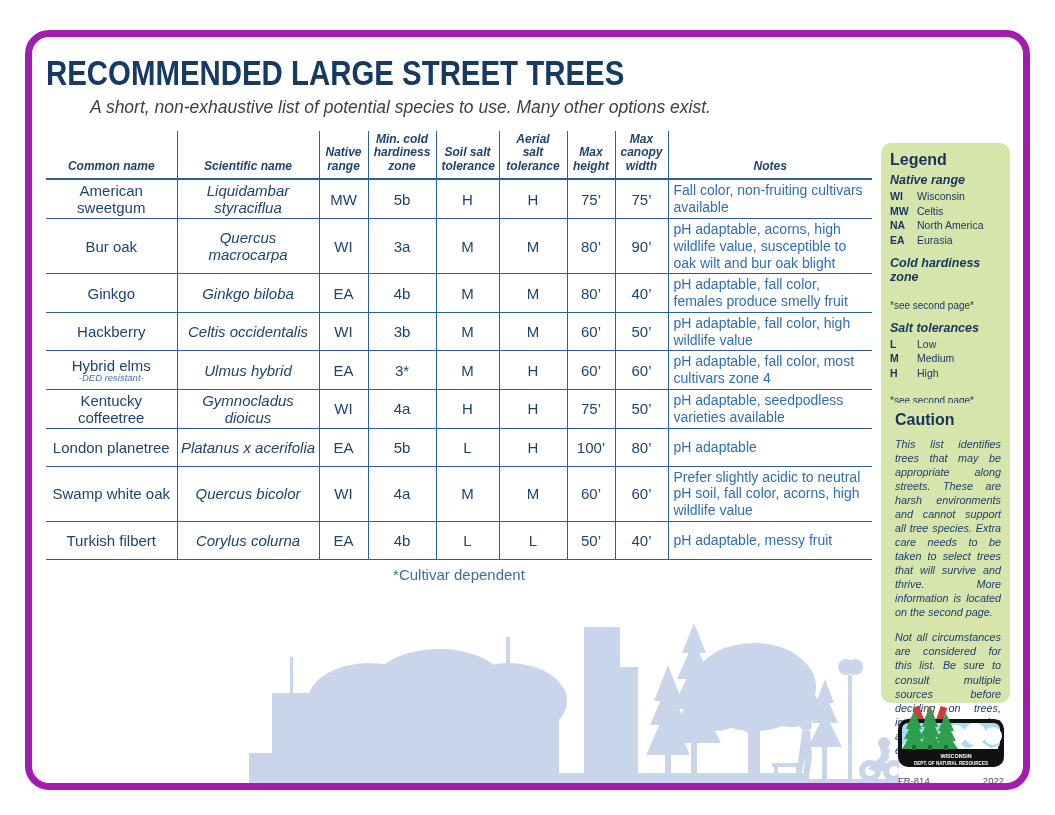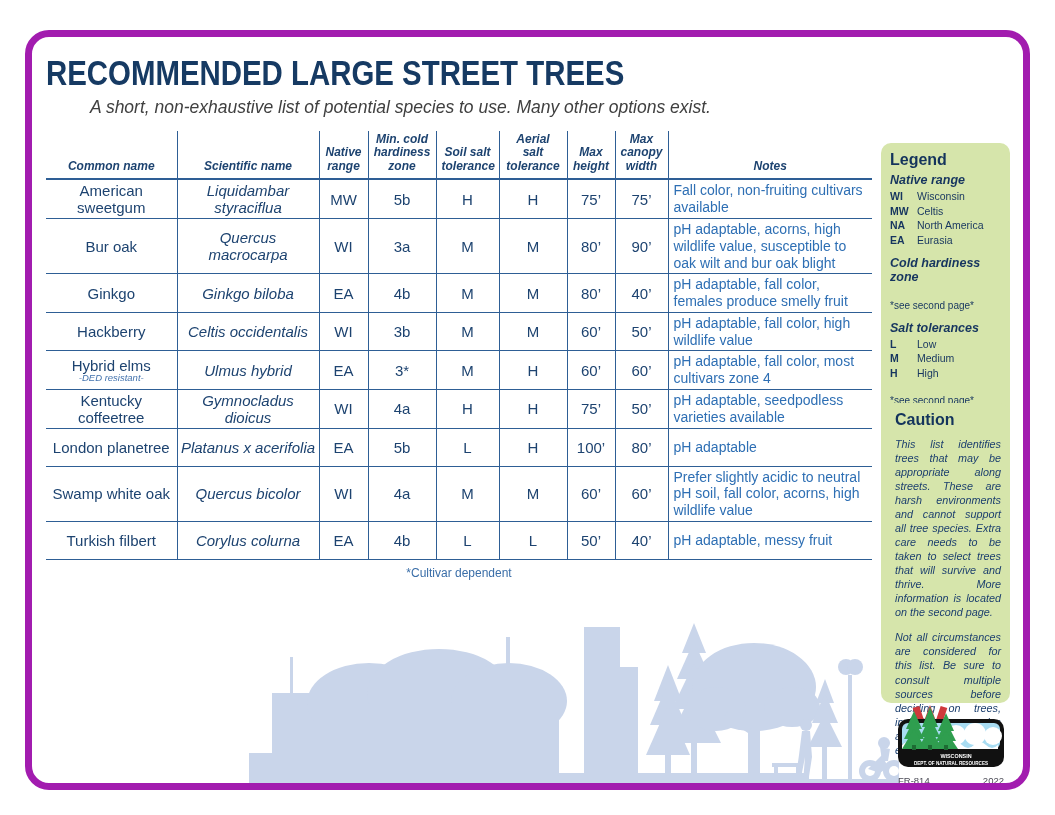--- a/index.html
+++ b/index.html
@@ -41,21 +41,21 @@
   table.trees td.c-scientific { font-style:italic; }
   table.trees td.c-notes {
     font-size:14px; line-height:1.2; color:#2e6fb4; text-align:left;
     vertical-align:middle; padding:2px 5px;
   }
   table.trees td.c-common .sub {
     display:block; font-size:9.5px; font-style:italic; color:#4272ad; margin-top:-2px;
   }
   .footnote {
     width:826px; text-align:center; margin-top:6px;
-    font-size:12px; color:#3a6ea8;
+    font-size:15px; color:#3a6ea8;
   }
 
   
   .panel {
     position:absolute; left:849px; width:129px; box-sizing:border-box;
     background:#d6e5ab; border-radius:10px; padding:8px 9px; color:#16355f;
   }
   .panel-legend { top:106px; height:288px; }
   .panel-caution { top:366px; height:300px;padding-left:14px; }
   .panel h2 { margin:0 0 4px; font-size:16px; color:#14345c; }

